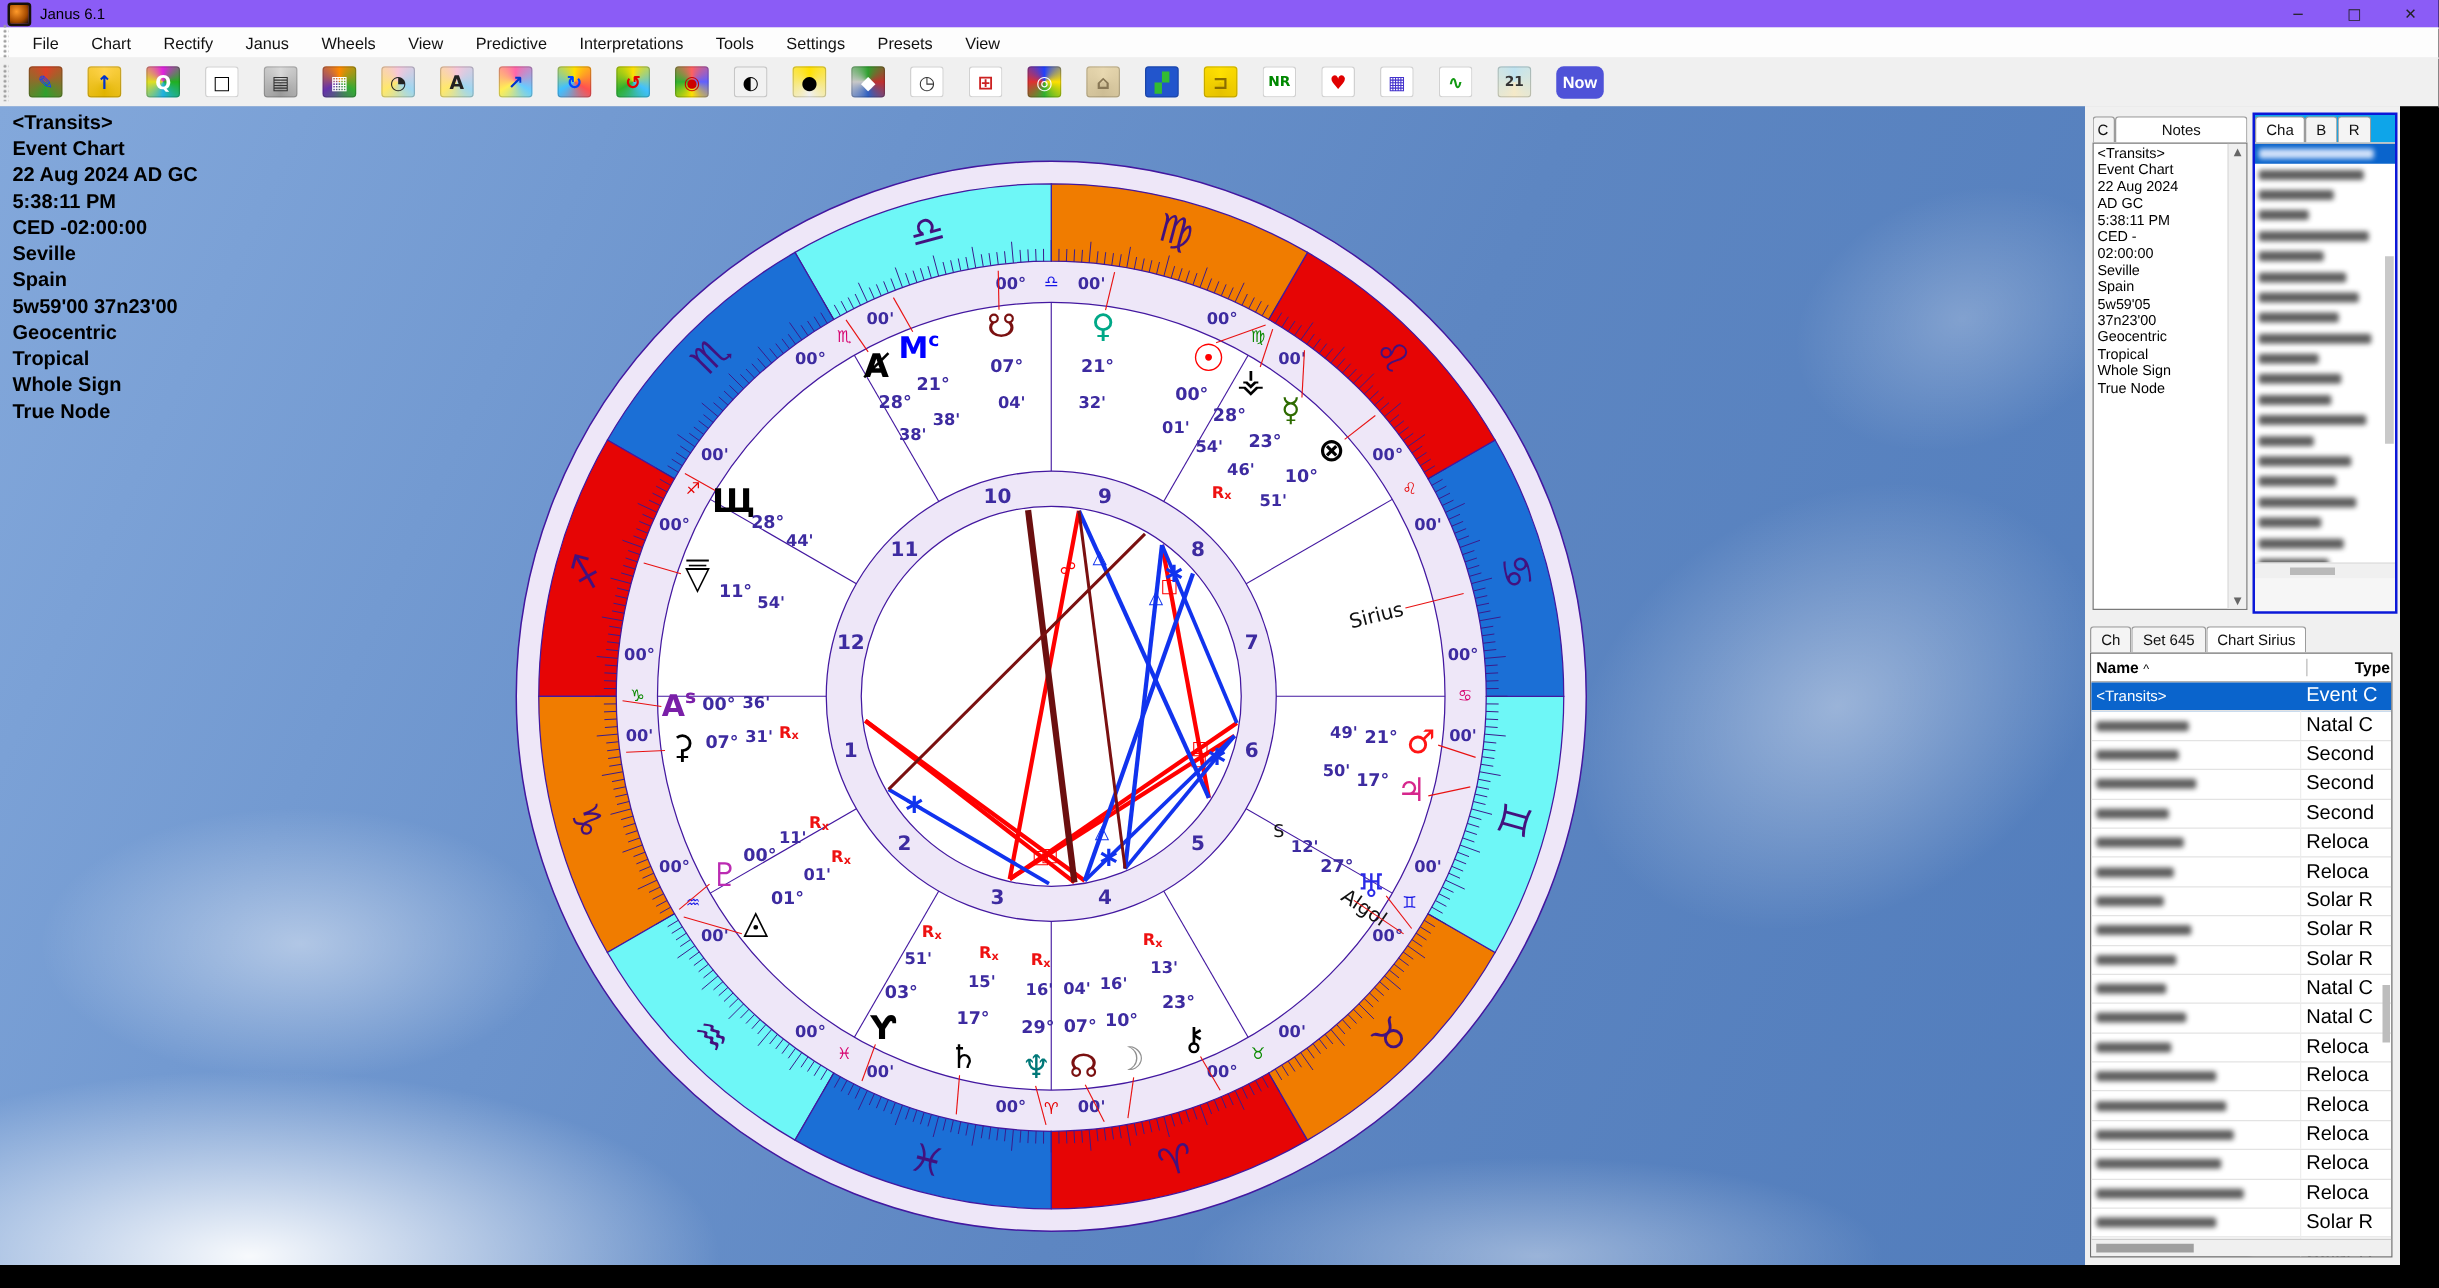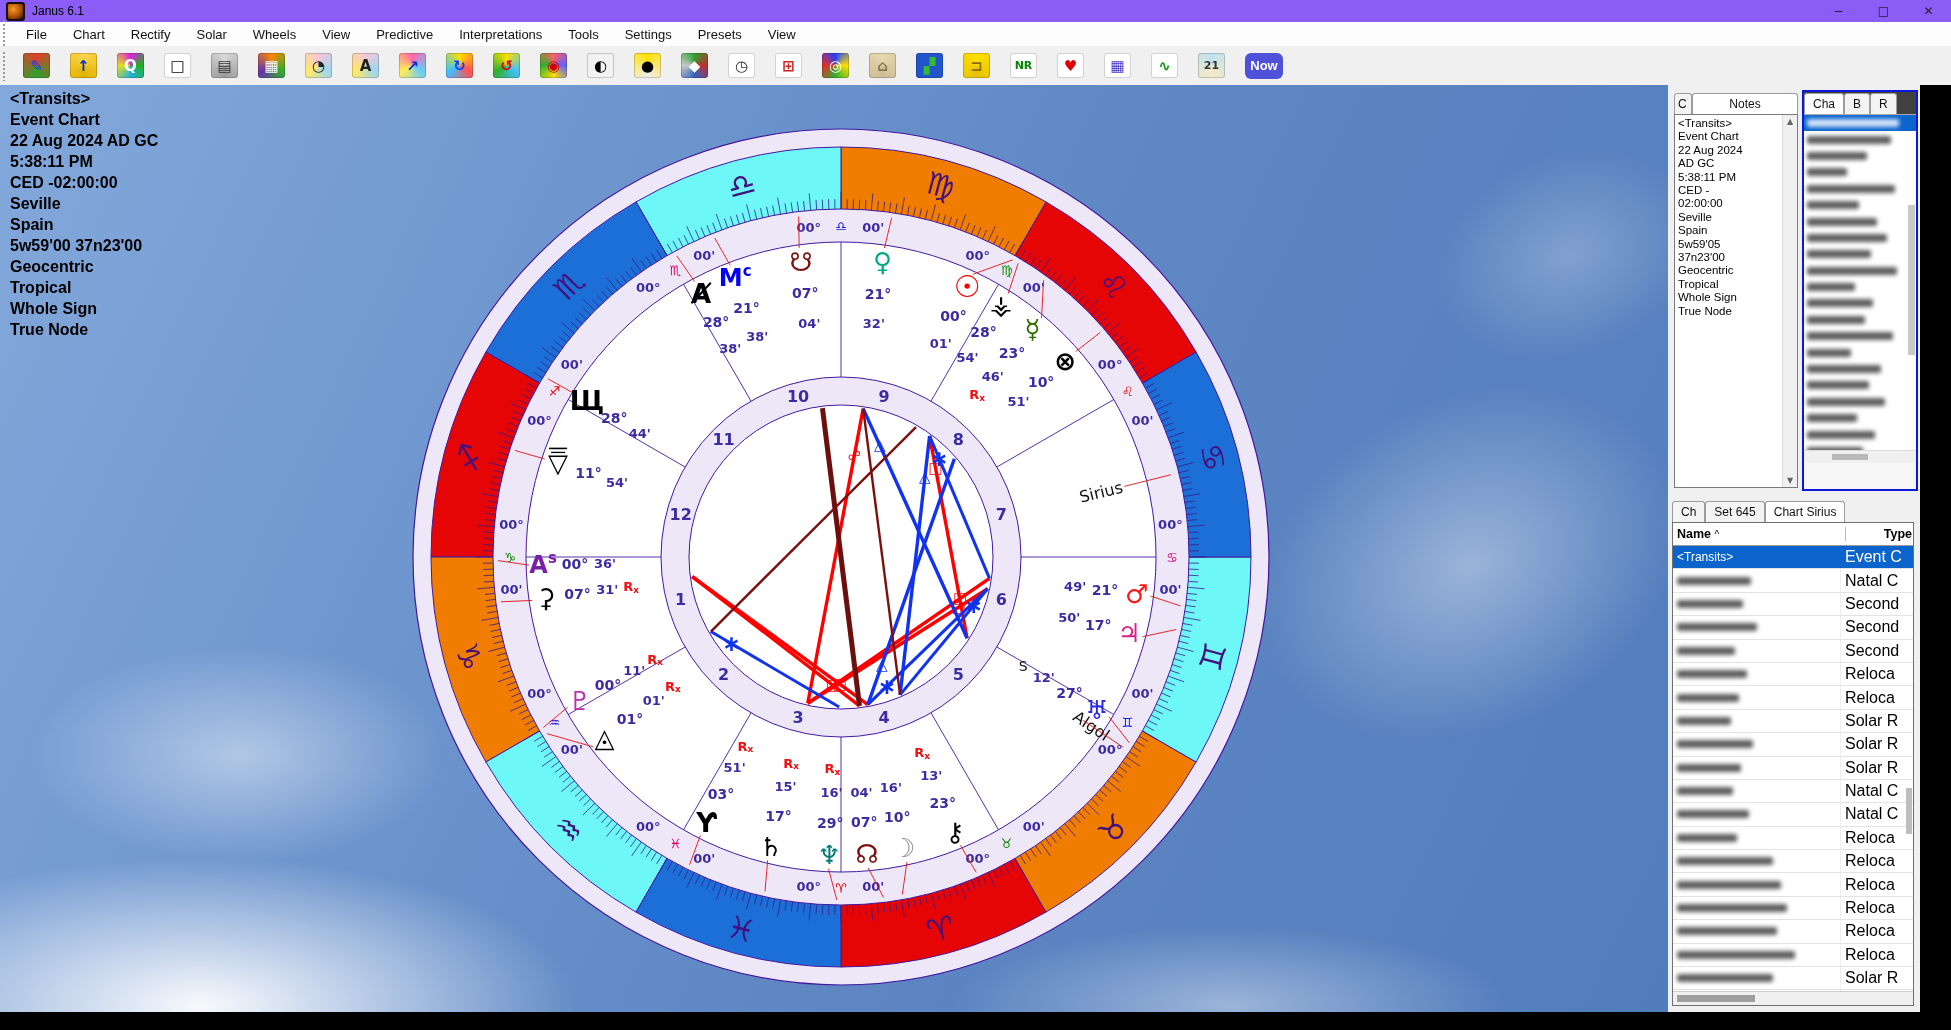--- a/index.html
+++ b/index.html
@@ -91,21 +91,21 @@
     <div class="winbtn">✕</div>
   </div>
 </div>
 
 <div class="menubar">
   <div class="draghandle"></div>
   <div id="menuitems" style="display:flex;text-align:center;">
       <div class="menuitem">File</div>
       <div class="menuitem">Chart</div>
       <div class="menuitem">Rectify</div>
-      <div class="menuitem">Solar</div>
+      <div class="menuitem">Janus</div>
       <div class="menuitem">Wheels</div>
       <div class="menuitem">View</div>
       <div class="menuitem">Predictive</div>
       <div class="menuitem">Interpretations</div>
       <div class="menuitem">Tools</div>
       <div class="menuitem">Settings</div>
       <div class="menuitem">Presets</div>
       <div class="menuitem">View</div>
     </div>
 </div>
@@ -821,21 +821,21 @@
           <div class="noteline">True Node</div>
         </div>
       <div class="vscroll">
         <div class="varrow">▲</div>
         <div class="varrow">▼</div>
       </div>
     </div>
   </div>
 
   <div class="filespanel">
-    <div class="tabsrow" id="filestabs" style="background:#404040;align-items:center;">
+    <div class="tabsrow" id="filestabs" style="background:#0ea5e9;align-items:center;">
         <div class="tab active" style="max-width: 30px;">Cha</div>
         <div class="tab">B</div>
         <div class="tab">R</div>
       </div>
     <div class="fileslist">
       <div id="filesrows">
           <div class="filerow sel">
             <div class="blur" style="width: 92px;"></div>
           </div>
           <div class="filerow">

